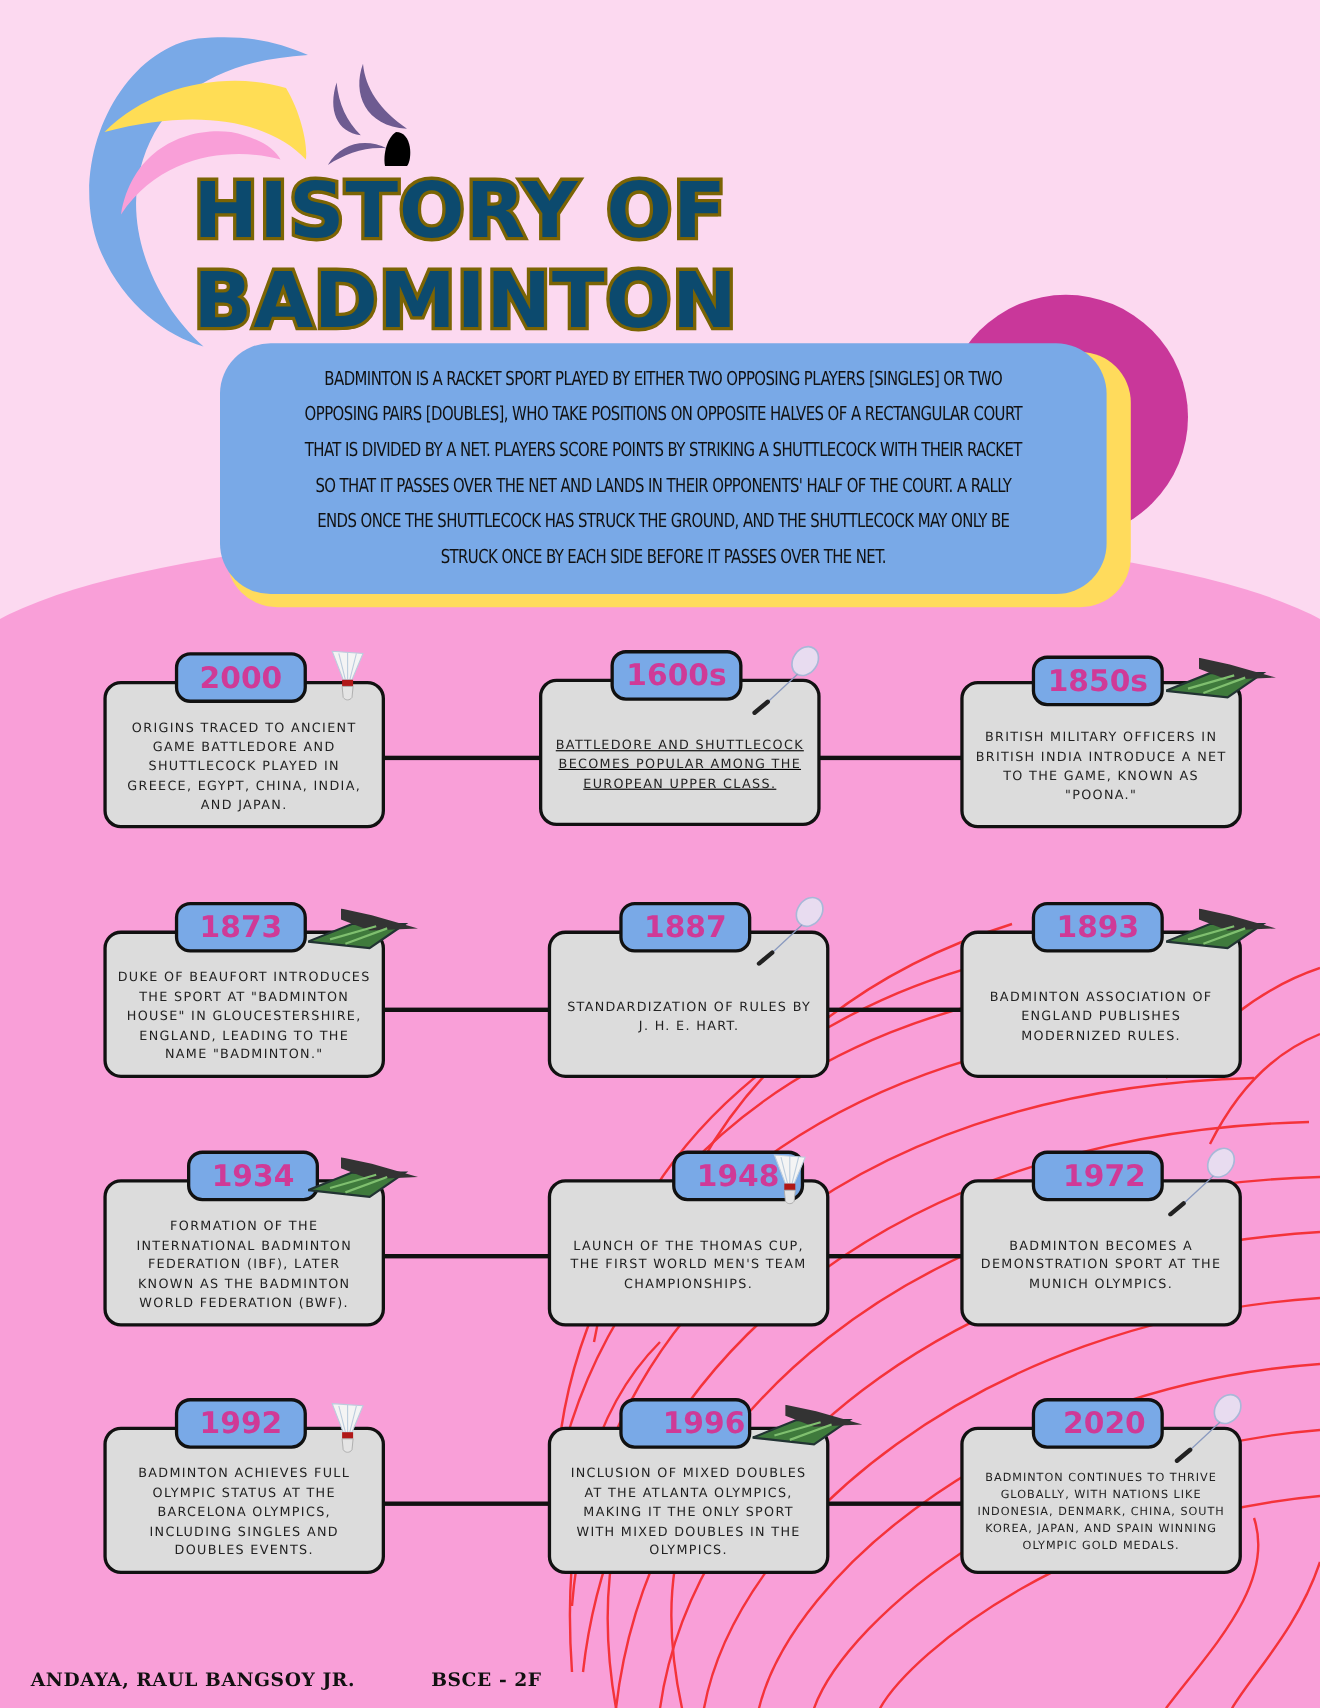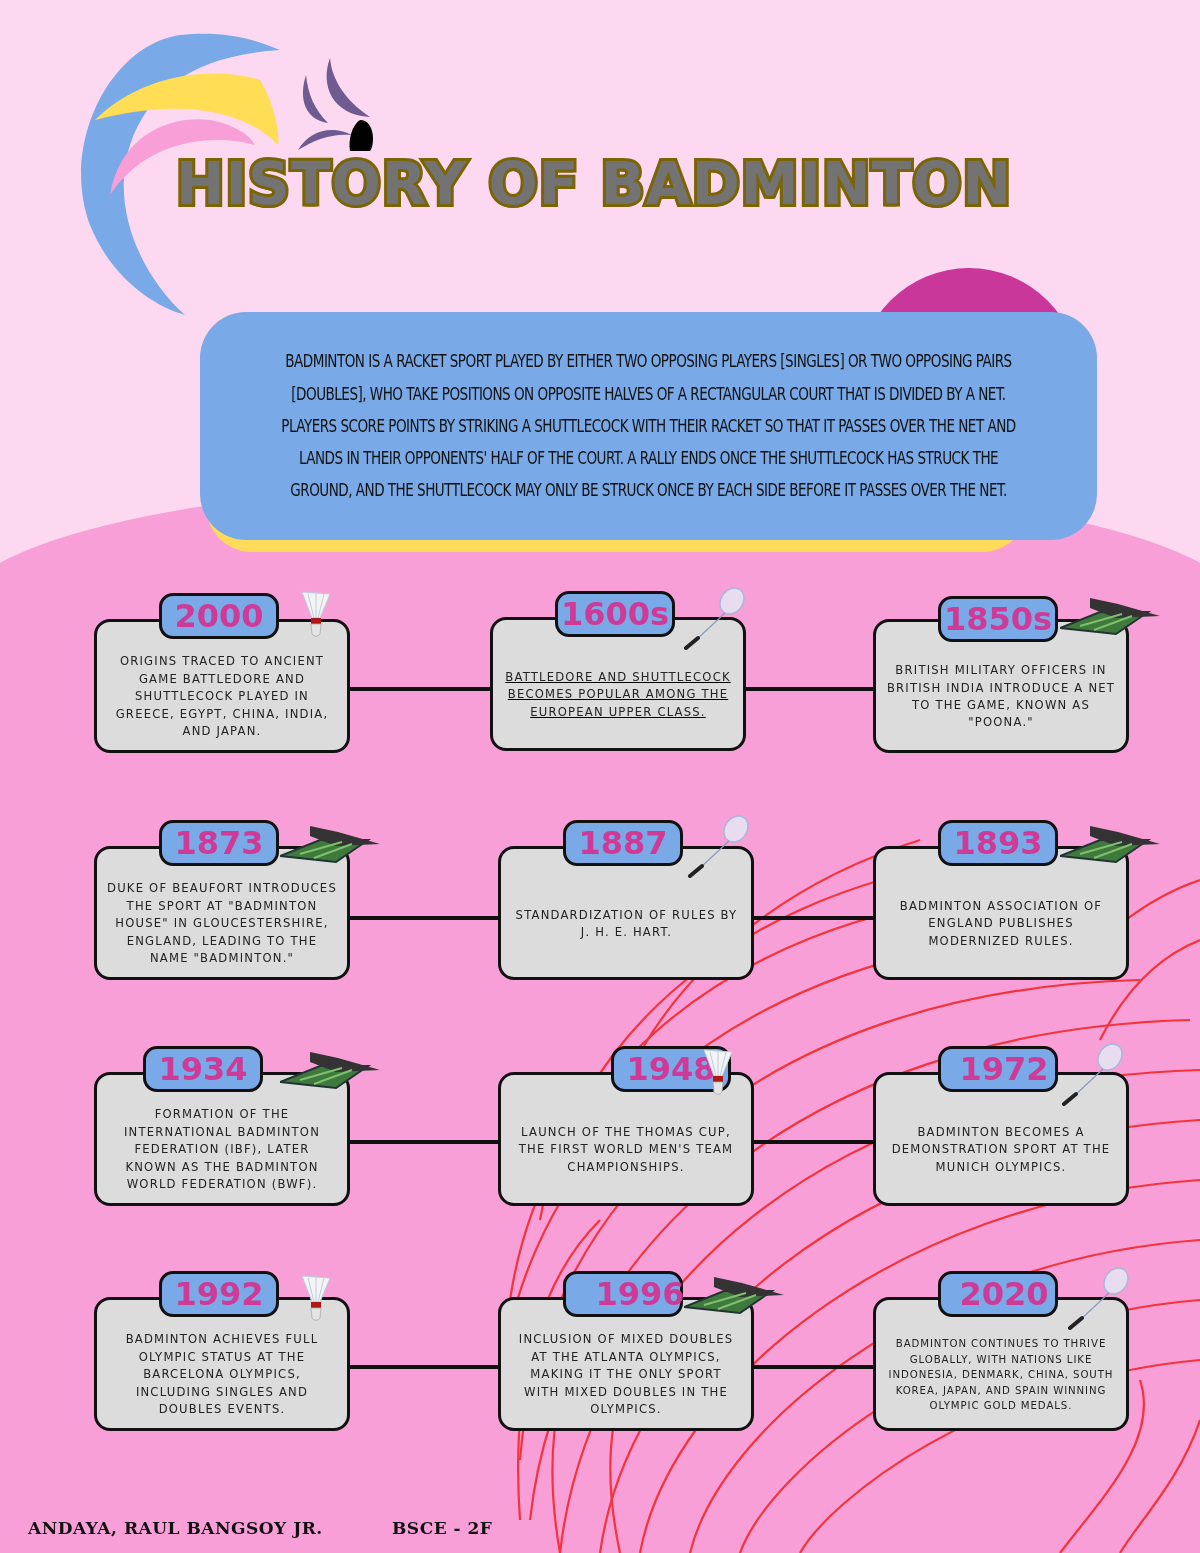--- a/index.html
+++ b/index.html
@@ -14,31 +14,31 @@
     background: #f99fd8; border-radius: 640px 640px 0 0 / 130px 130px 0 0;
   }
   .scribble { position: absolute; left: 500px; top: 820px; width: 700px; height: 733px; }
   .decor { position: absolute; left: 70px; top: 25px; width: 420px; height: 300px; }
   .magenta-circle {
     position: absolute; left: 858px; top: 268px; width: 222px; height: 222px;
     border-radius: 50%; background: #c9379a;
   }
   .title {
     position: absolute; left: 176px; top: 150px; width: 870px;
-    font-family: "DejaVu Sans", sans-serif; font-weight: 900; font-size: 58px;
-    letter-spacing: 1px; color: #737373;
+    font-family: "DejaVu Sans", sans-serif; font-weight: 900; font-size: 70px;
+    letter-spacing: 1px; color: #0c4a6e;
     -webkit-text-stroke: 6px #7b6404; paint-order: stroke fill;
     text-shadow: 0 3px 0 #7b6404;
   }
   .intro-shadow {
     position: absolute; left: 206px; top: 320px; width: 822px; height: 232px;
     background: #ffdb5c; border-radius: 46px;
   }
   .intro {
-    position: absolute; left: 200px; top: 312px; width: 897px; height: 228px;
+    position: absolute; left: 200px; top: 312px; width: 806px; height: 228px;
     background: #79a9e7; border-radius: 46px;
     display: flex; align-items: center; justify-content: center;
     padding: 18px 14px;
   }
   .intro p {
     font-family: "DejaVu Sans Condensed", "DejaVu Sans", sans-serif;
     font-stretch: condensed;
     font-size: 17.5px; line-height: 32.3px; text-align: center;
     color: #111; text-transform: uppercase; letter-spacing: -0.6px;
     transform: scaleX(0.86); width: 118%;
@@ -52,21 +52,21 @@
   }
   .card p {
     font-family: "DejaVu Sans", sans-serif; font-size: 11.6px; line-height: 17.4px;
     text-align: center; color: #222; letter-spacing: 1.2px; text-transform: uppercase;
   }
   .card.small p { font-size: 10.2px; line-height: 15.4px; letter-spacing: 0.9px; }
   .year {
     position: absolute; width: 120px; height: 46px;
     background: #79a9e7; border: 3px solid #111; border-radius: 14px;
     display: flex; align-items: center; justify-content: center;
-    font-family: "DejaVu Sans", sans-serif; font-weight: 700; font-size: 32px;
+    font-family: "DejaVu Sans", sans-serif; font-weight: 700; font-size: 27px;
     color: #cf3a97;
   }
   .icon { position: absolute; }
   .footer {
     position: absolute; top: 1518px; font-family: "DejaVu Serif", serif;
     font-weight: 900; font-size: 17px; color: #111; letter-spacing: 0.5px;
   }
 </style>
 </head>
 <body>
@@ -180,21 +180,21 @@
 <div class="year" style="left:938px; top:820px;">1893</div>
 <svg class="icon" style="left:1060px; top:826px;" width="104" height="40" viewBox="0 0 104 40">
   <path d="M0 30 L40 14 L88 14 L56 36 Z" fill="#3f7a3c" stroke="#233" stroke-width="2"></path>
   <path d="M30 10 L30 0 L58 6 L100 18 L56 20 Z" fill="#333"></path>
   <path d="M20 28 L62 16 M34 32 L72 18" stroke="#7fbf6f" stroke-width="2"></path>
 </svg>
 
 <div class="card" style="left:94px; top:1072px;">
   <p>Formation of the International Badminton Federation (IBF), later known as the Badminton World Federation (BWF).</p>
 </div>
-<div class="year" style="left:143px; top:1046px;">1934</div>
+<div class="year" style="left:170px; top:1046px;">1934</div>
 <svg class="icon" style="left:280px; top:1052px;" width="104" height="40" viewBox="0 0 104 40">
   <path d="M0 30 L40 14 L88 14 L56 36 Z" fill="#3f7a3c" stroke="#233" stroke-width="2"></path>
   <path d="M30 10 L30 0 L58 6 L100 18 L56 20 Z" fill="#333"></path>
   <path d="M20 28 L62 16 M34 32 L72 18" stroke="#7fbf6f" stroke-width="2"></path>
 </svg>
 
 <div class="card" style="left:498px; top:1072px;">
   <p>Launch of the Thomas Cup, the first world men's team championships.</p>
 </div>
 <div class="year" style="left:563px; top:1046px;margin-left:48px;">1948</div>

